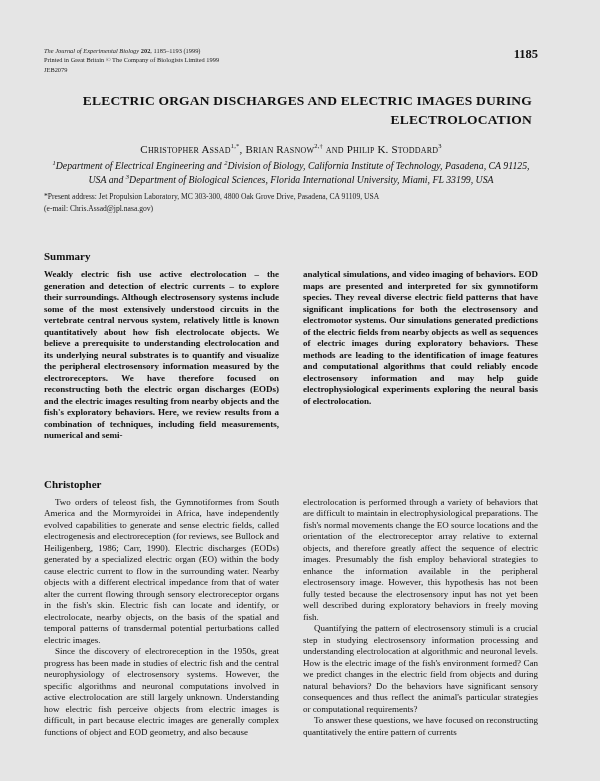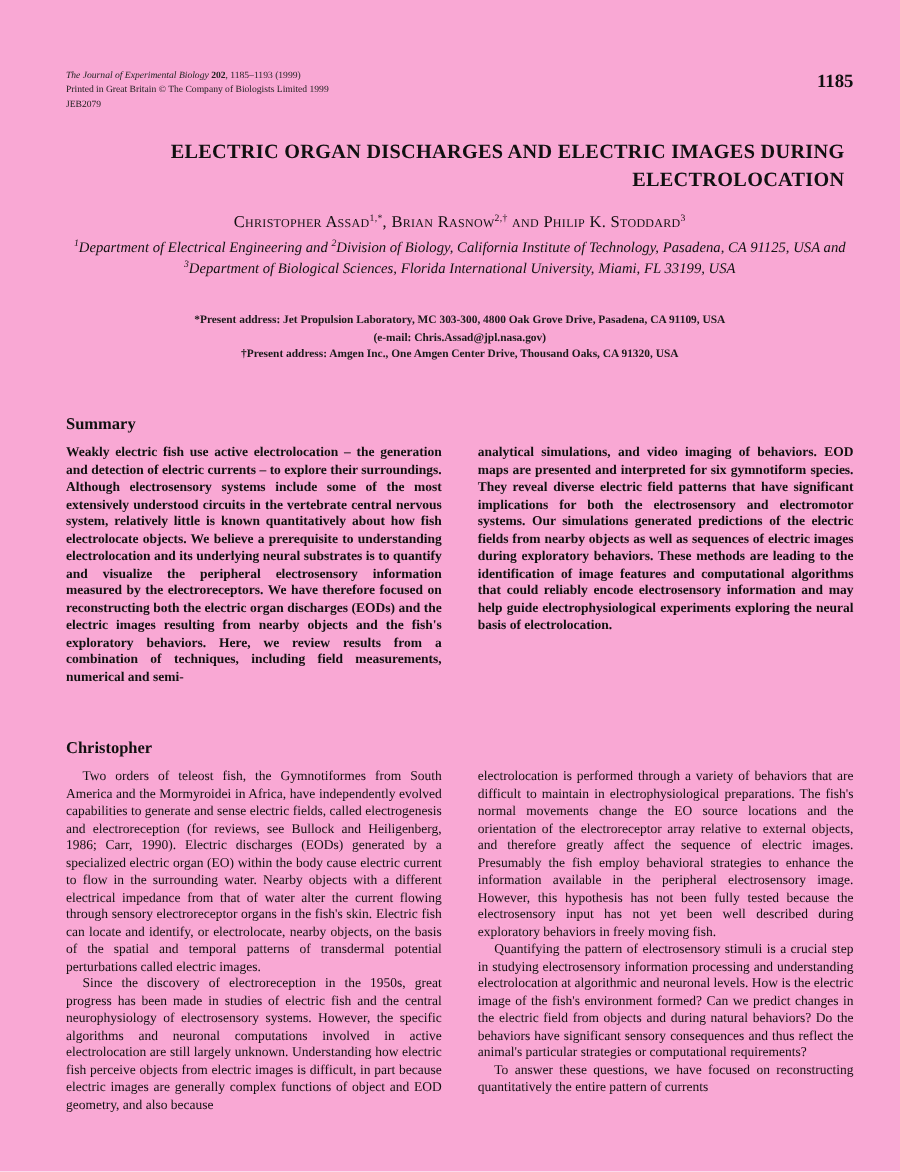--- a/index.html
+++ b/index.html
@@ -2,22 +2,22 @@
 <html><head>
 <meta charset="utf-8">
 <style>
   html, body { margin: 0; padding: 0; background: #ffffff; }
   .page {
     position: relative;
     width: 600px;
     height: 781px;
     box-sizing: border-box;
     margin: 0 auto;
-    padding: 46px 31px 0 44px;
-    background: #f9a8d4;
+    padding: 46px 62px 0 44px;
+    background: #e5e5e5;
     color: #111111;
     font-family: "Liberation Serif", "DejaVu Serif", serif;
     overflow: hidden;
   }
   
   .masthead { display: flex; justify-content: space-between; align-items: flex-start; }
   .mast-left { font-size: 6.4px; line-height: 1.45; color: #222; }
   .mast-left .ital { font-style: italic; }
   .mast-left .bold { font-weight: bold; }
   .page-number { font-size: 12.5px; font-weight: bold; margin-top: 1px; }
@@ -39,21 +39,21 @@
     letter-spacing: 0.2px;
   }
   .authors sup, .affiliations sup { font-variant: normal; font-size: 6.5px; }
   .affiliations {
     margin-top: 5px;
     text-align: center;
     font-style: italic;
     font-size: 9.8px;
     line-height: 1.3;
   }
-  .notes { margin-top: 20px; text-align: center; font-size: 7.6px; line-height: 1.5; color: #1a1a1a; font-weight: bold; }
+  .notes { margin-top: 4px; text-align: left; font-size: 7.6px; line-height: 1.5; color: #1a1a1a; }
   .accepted { margin-top: 12px; text-align: center; font-style: italic; font-size: 9.2px; }
 
   
   .section-heading {
     margin: 36px 0 7px 0;
     text-align: left;
     font-size: 11px;
     font-weight: bold;
   }
   .two-col {
@@ -85,21 +85,20 @@
 
   <h1 class="title">ELECTRIC ORGAN DISCHARGES AND ELECTRIC IMAGES DURING ELECTROLOCATION</h1>
 
   <div class="authors"><span>Christopher Assad</span><sup>1,*</sup><span>, </span><span>Brian Rasnow</span><sup>2,†</sup><span> and </span><span>Philip K. Stoddard</span><sup>3</sup></div>
 
   <div class="affiliations"><sup>1</sup><span>Department of Electrical Engineering and </span><sup>2</sup><span>Division of Biology, California Institute of Technology, Pasadena, CA 91125, USA and </span><sup>3</sup><span>Department of Biological Sciences, Florida International University, Miami, FL 33199, USA</span></div>
 
   <div class="notes">
     <div>*Present address: Jet Propulsion Laboratory, MC 303-300, 4800 Oak Grove Drive, Pasadena, CA 91109, USA</div>
     <div>(e-mail: Chris.Assad@jpl.nasa.gov)</div>
-    <div>†Present address: Amgen Inc., One Amgen Center Drive, Thousand Oaks, CA 91320, USA</div>
   </div>
 
 
   <h2 class="section-heading">Summary</h2>
   <div class="two-col">
     <div class="col">
       <p class="bold-text">Weakly electric fish use active electrolocation – the generation and detection of electric currents – to explore their surroundings. Although electrosensory systems include some of the most extensively understood circuits in the vertebrate central nervous system, relatively little is known quantitatively about how fish electrolocate objects. We believe a prerequisite to understanding electrolocation and its underlying neural substrates is to quantify and visualize the peripheral electrosensory information measured by the electroreceptors. We have therefore focused on reconstructing both the electric organ discharges (EODs) and the electric images resulting from nearby objects and the fish's exploratory behaviors. Here, we review results from a combination of techniques, including field measurements, numerical and semi-</p>
     </div>
     <div class="col">
       <p class="bold-text">analytical simulations, and video imaging of behaviors. EOD maps are presented and interpreted for six gymnotiform species. They reveal diverse electric field patterns that have significant implications for both the electrosensory and electromotor systems. Our simulations generated predictions of the electric fields from nearby objects as well as sequences of electric images during exploratory behaviors. These methods are leading to the identification of image features and computational algorithms that could reliably encode electrosensory information and may help guide electrophysiological experiments exploring the neural basis of electrolocation.</p>

